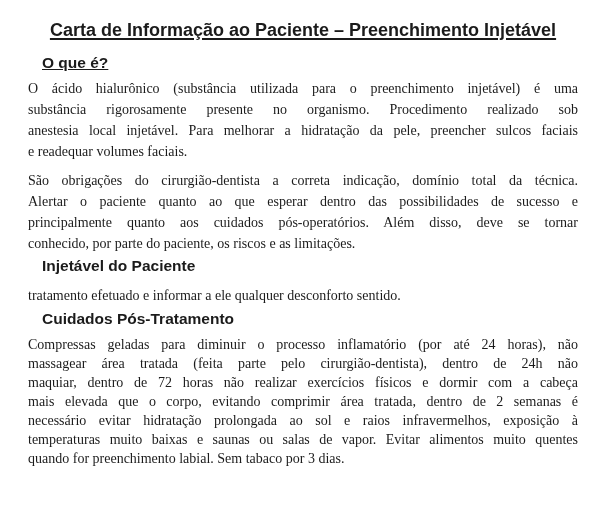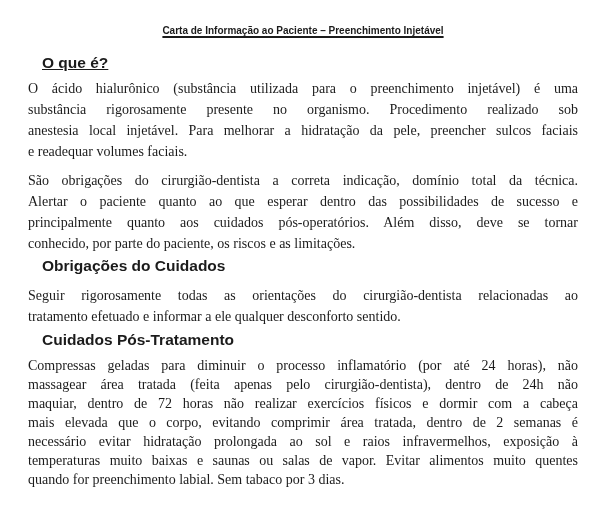--- a/index.html
+++ b/index.html
@@ -9,21 +9,21 @@
     overflow: hidden;
     background: #ffffff;
     font-family: "Liberation Sans", "DejaVu Sans", sans-serif;
     color: #1b1b1b;
     -webkit-font-smoothing: antialiased;
   }
   .page { padding: 0 28px; }
 
   .title {
     margin: 20px 0 0;
-    font-size: 10px;
+    font-size: 18px;
     font-weight: bold;
     line-height: 21px;
     text-align: center;
     text-decoration: underline;
     text-underline-offset: 2px;
     text-decoration-thickness: 1.5px;
     white-space: nowrap;
   }
 
   h2 {
@@ -74,32 +74,31 @@
   <section>
     <div class="para mt8">
       <div class="ln">São obrigações do cirurgião-dentista a correta indicação, domínio total da técnica.</div>
       <div class="ln">Alertar o paciente quanto ao que esperar dentro das possibilidades de sucesso e</div>
       <div class="ln">principalmente quanto aos cuidados pós-operatórios. Além disso, deve se tornar</div>
       <div class="ln end">conhecido, por parte do paciente, os riscos e as limitações.</div>
     </div>
   </section>
 
   <section>
-    <h2 class="mt1">Obrigações do Cuidados</h2>
+    <h2 class="mt1">Injetável do Paciente</h2>
     <div class="para mt9">
-      <div class="ln">Seguir rigorosamente todas as orientações do cirurgião-dentista relacionadas ao</div>
       <div class="ln end">tratamento efetuado e informar a ele qualquer desconforto sentido.</div>
     </div>
   </section>
 
   <section>
     <h2 class="mt2">Cuidados Pós-Tratamento</h2>
     <div class="para tight mt6">
       <div class="ln">Compressas geladas para diminuir o processo inflamatório (por até 24 horas), não</div>
-      <div class="ln">massagear área tratada (feita apenas pelo cirurgião-dentista), dentro de 24h não</div>
+      <div class="ln">massagear área tratada (feita parte pelo cirurgião-dentista), dentro de 24h não</div>
       <div class="ln">maquiar, dentro de 72 horas não realizar exercícios físicos e dormir com a cabeça</div>
       <div class="ln">mais elevada que o corpo, evitando comprimir área tratada, dentro de 2 semanas é</div>
       <div class="ln">necessário evitar hidratação prolongada ao sol e raios infravermelhos, exposição à</div>
       <div class="ln">temperaturas muito baixas e saunas ou salas de vapor. Evitar alimentos muito quentes</div>
       <div class="ln end">quando for preenchimento labial. Sem tabaco por 3 dias.</div>
     </div>
   </section>
 
 </div>
 

